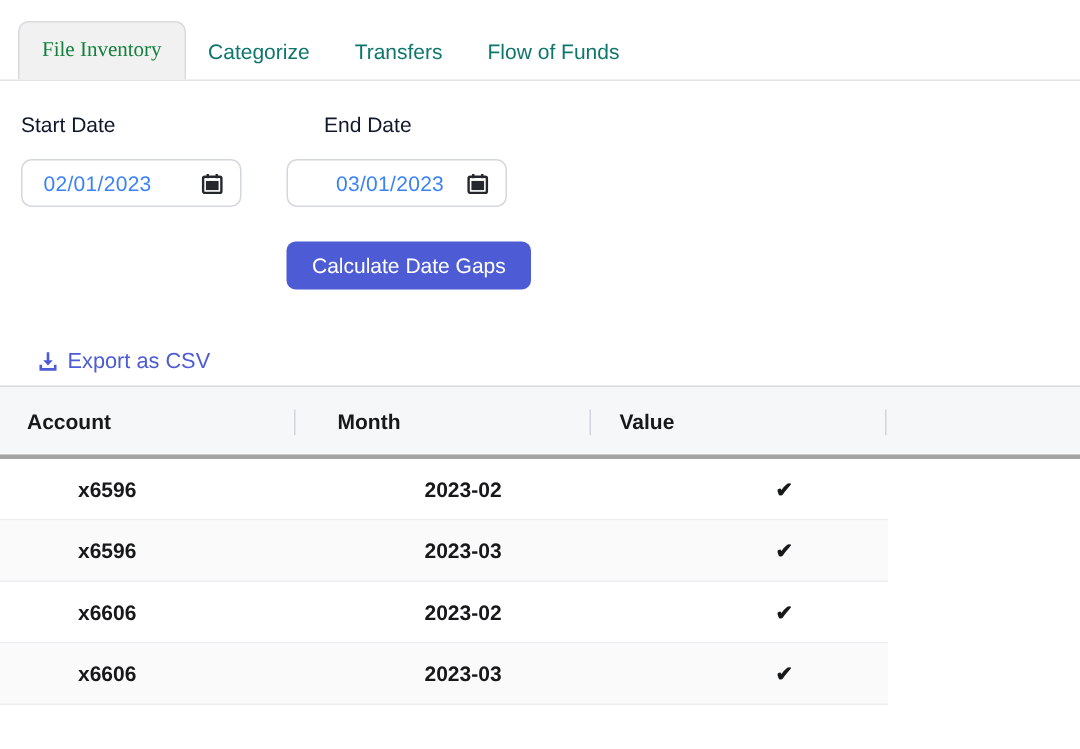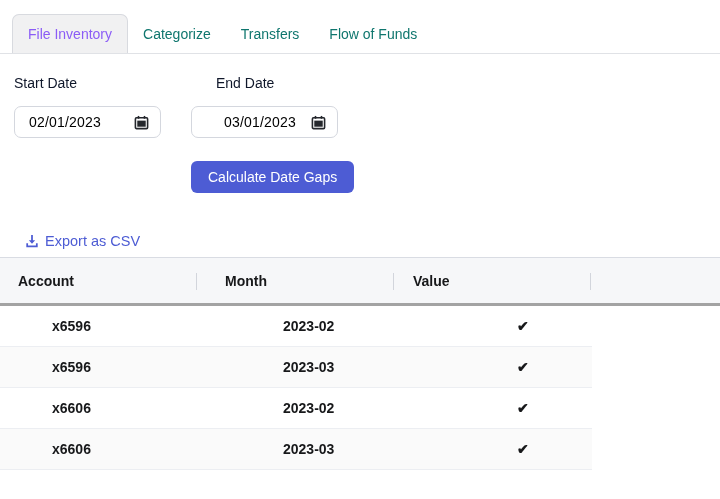--- a/index.html
+++ b/index.html
@@ -6,29 +6,29 @@
   html,body { background:#fff; }
   body { font-family:"Liberation Sans", sans-serif; }
   .page { position:relative; width:720px; height:499px; background:#fff; overflow:hidden; }
 
   
   .tabbar { position:absolute; top:14px; left:0; width:720px; height:40px;
             display:flex; align-items:stretch; padding-left:12px;
             border-bottom:1px solid #e0e2e6; }
   .tab { display:flex; align-items:center; font-size:14px; cursor:pointer; }
   .tab.active { background:#f1f1f2; border:1px solid #d8dadf; border-bottom:none;
-                border-radius:7px 7px 0 0; padding:0 15px; color:#8b5cf6; }
+                border-radius:7px 7px 0 0; padding:0 15px; color:#15803d;font-family:Liberation Serif, serif; }
   .tab.link { padding:0 15px; color:#0f766e; }
 
   
   .field-label { position:absolute; font-size:14px; color:#0f172a; }
   .date-input { position:absolute; top:106px; width:147px; height:32px;
                 border:1px solid #d4d7de; border-radius:7px; background:#fff;
                 display:flex; align-items:center; padding:0 11px 0 14px; cursor:text; }
-  .date-value { flex:1; font-size:14px; color:#000000; letter-spacing:.2px; }
+  .date-value { flex:1; font-size:14px; color:#3b82f6; letter-spacing:.2px; }
   .cal-icon { display:flex; align-items:center; }
 
   .calc-btn { position:absolute; top:161px; left:191px; height:32px; padding:0 17px;
               background:#4d5cd4; color:#fff; border:none; border-radius:6px;
               font-size:14px; font-family:inherit; cursor:pointer; }
 
   .export { position:absolute; top:233px; left:25px; display:flex; align-items:center;
             gap:6px; color:#4d5cd4; font-size:14.5px; text-decoration:none; cursor:pointer; }
 
   

